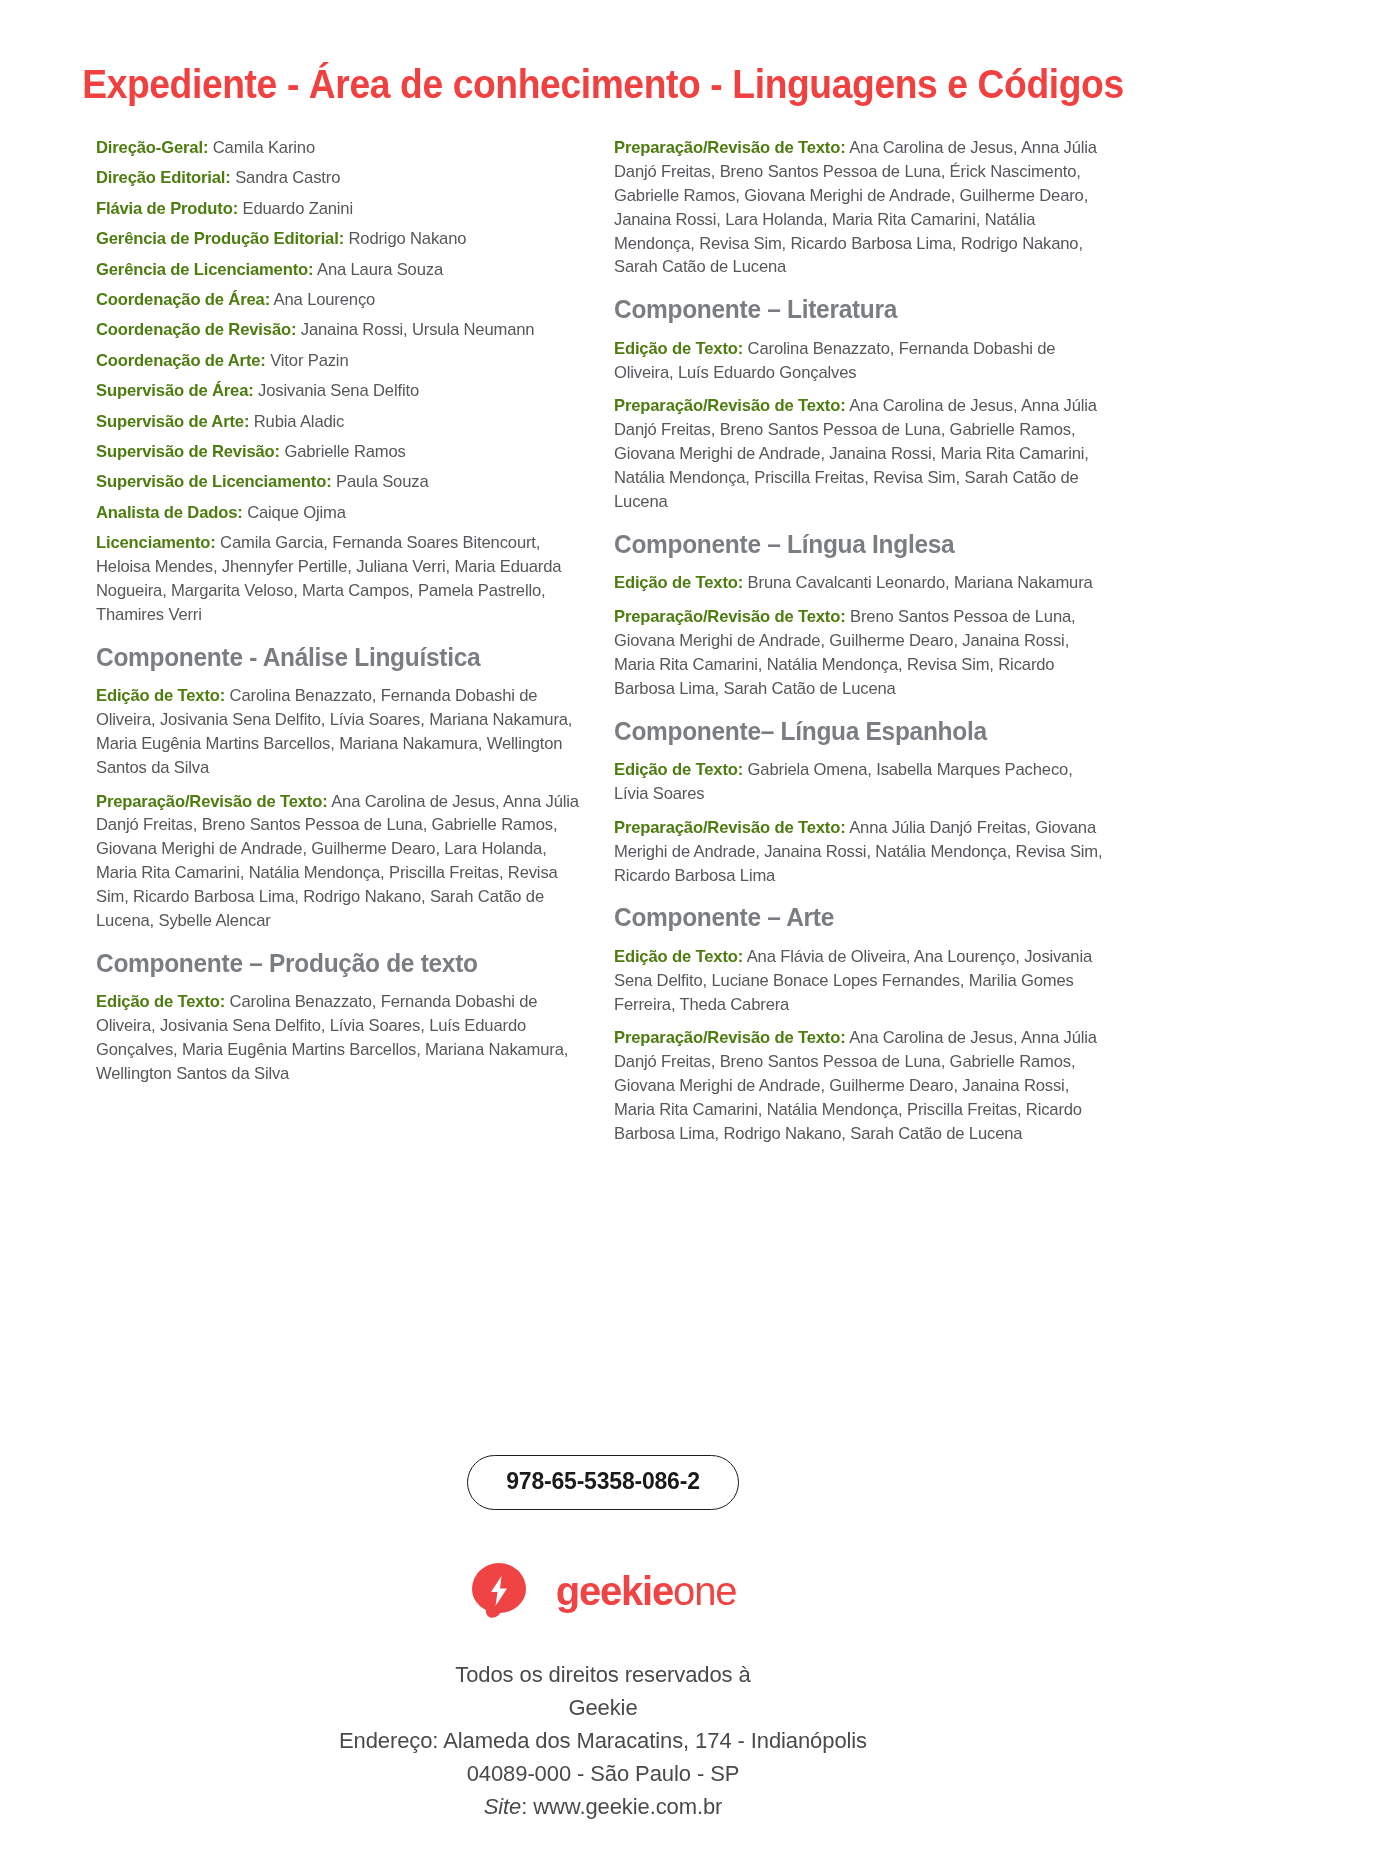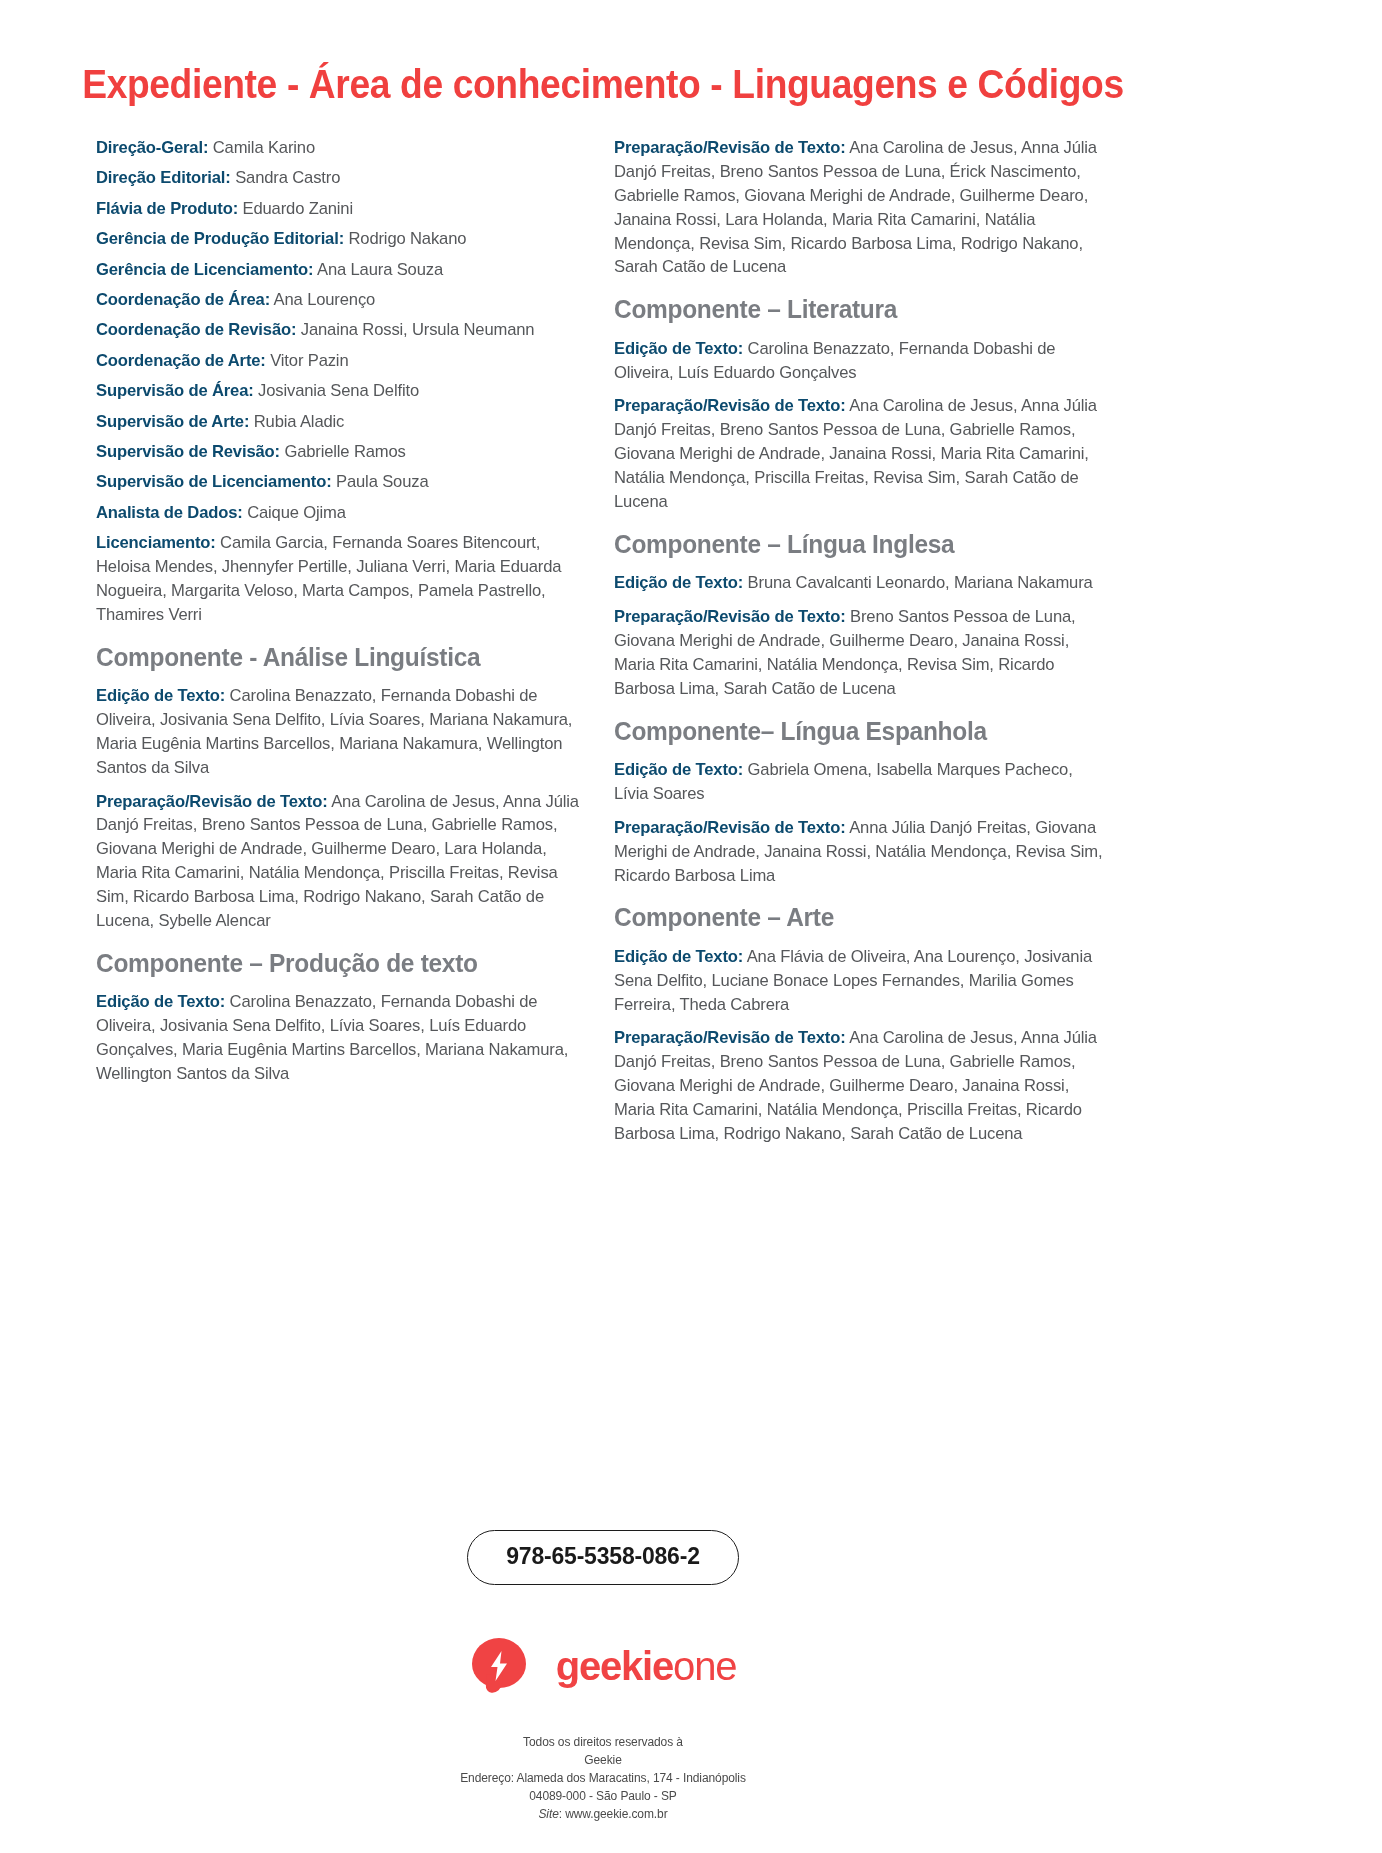--- a/index.html
+++ b/index.html
@@ -56,21 +56,21 @@
   .credit {
     font-family: "Liberation Sans", sans-serif;
     font-size: 16.6px;
     line-height: 1.44;
     margin: 0 0 6.5px 0;
     color: #55575a;
     letter-spacing: -0.15px;
   }
   .credit .role {
     font-weight: bold;
-    color: #0c4a6e;
+    color: #4d7c0f;
   }
   .credit.multi {
     margin-bottom: 10px;
   }
 
   
   .component {
     font-family: "Liberation Sans", sans-serif;
     font-weight: bold;
     font-size: 25.5px;
@@ -157,21 +157,21 @@
   .logo-text .g1 {
     color: #f04344;
     font-weight: bold;
   }
   .logo-text .g2 {
     color: #f04344;
     font-weight: normal;
   }
   .addr {
     font-family: "Liberation Sans", sans-serif;
-    font-size: 12px;
+    font-size: 22px;
     color: #4a4a4a;
     line-height: 1.5;
     letter-spacing: -0.1px;
   }
   .addr .site-label { font-style: italic; }
 </style>
 </head>
 <body>
 
 <div class="page">

